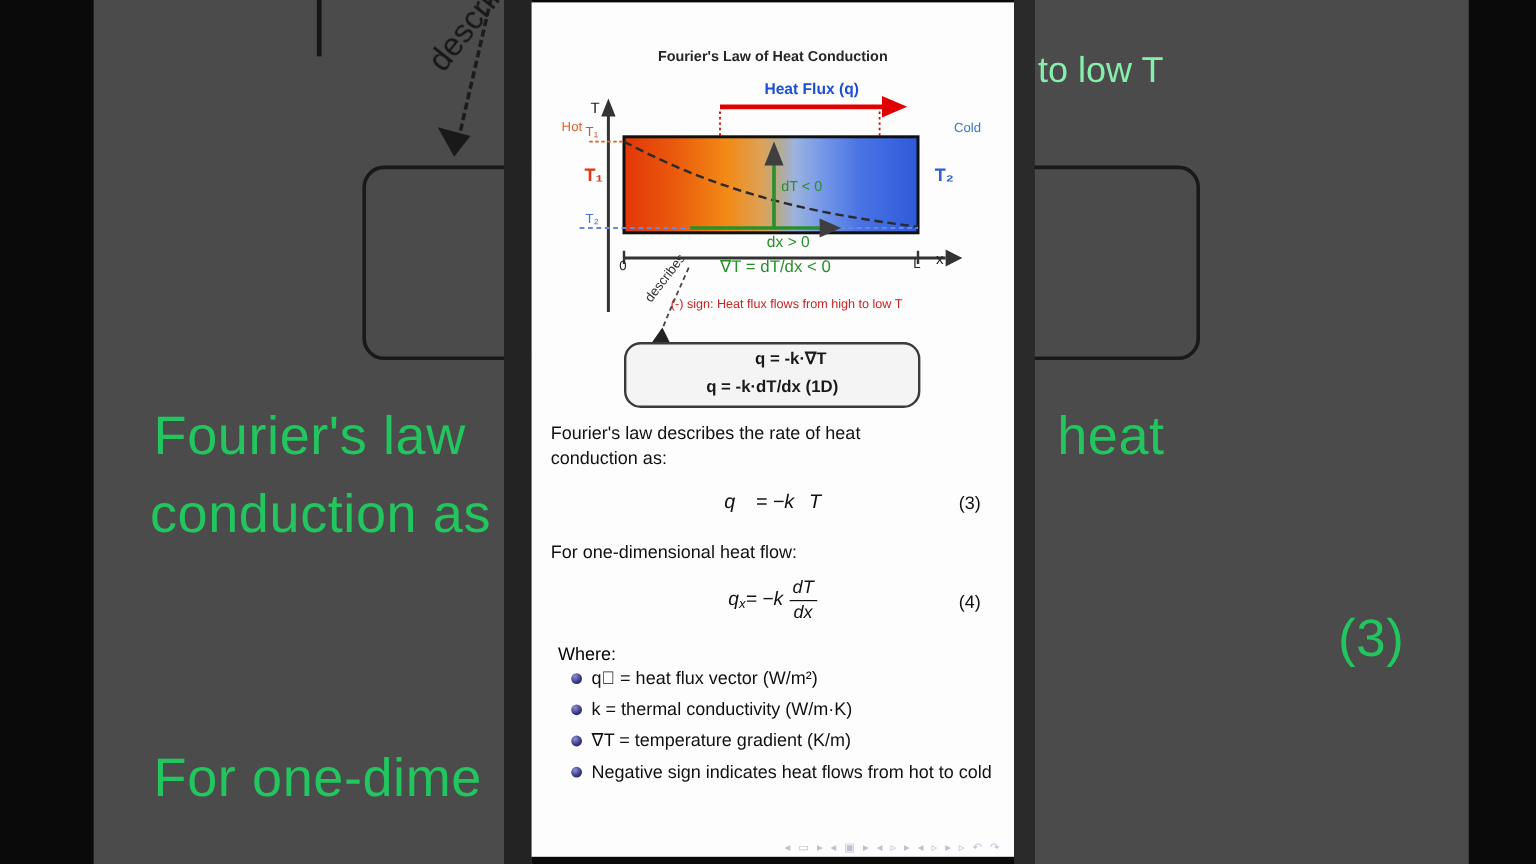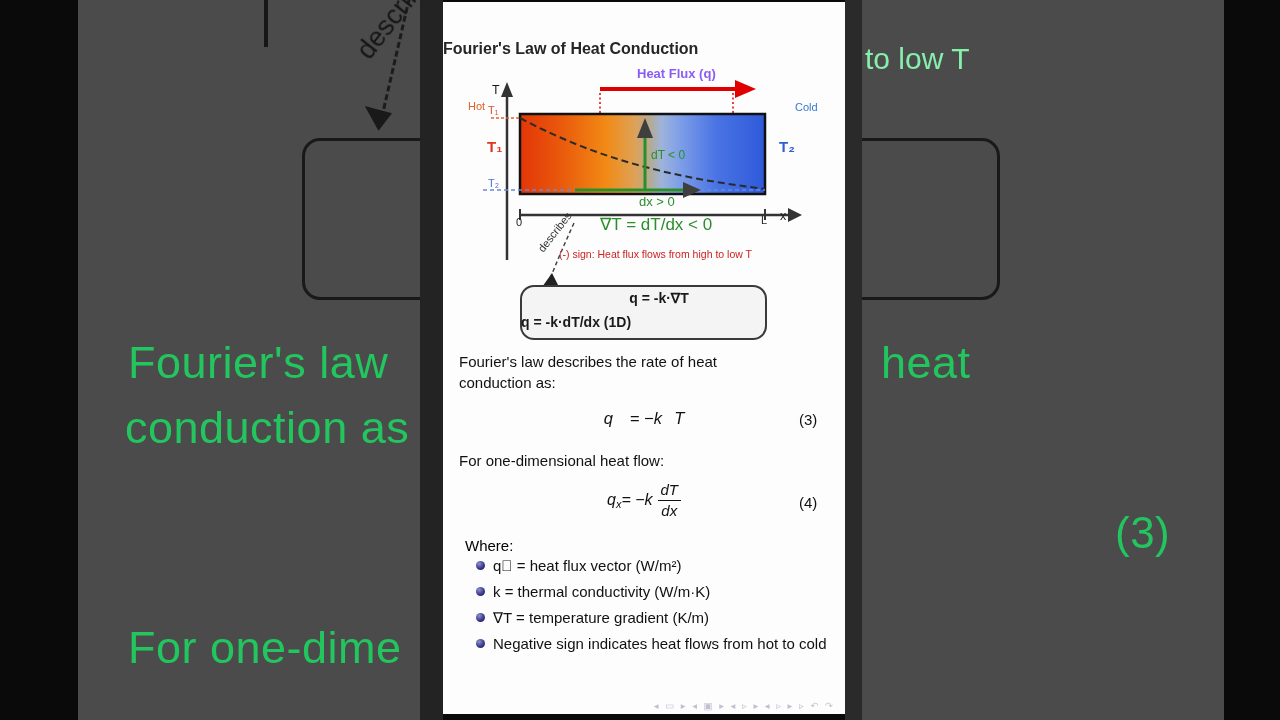--- a/index.html
+++ b/index.html
@@ -20,43 +20,43 @@
   .bg-arrowhead { width:0; height:0; border-right:26px solid #191919;
                   border-top:11px solid transparent; border-bottom:11px solid transparent;
                   transform:rotate(38deg); }
   .bg-red-text { color:#86efac; font-size:30px; filter:blur(0.4px); white-space:nowrap; }
   .edge-strip { top:0; height:720px; z-index:2; }
   #strip-left  { left:420px; width:23px; background:#232323; }
   #strip-right { left:845px; width:17px; background:#2a2a2a; }
 
   
   #panel { left:443px; top:2px; width:402px; height:712px; background:#fdfdfd; z-index:10; }
-  #slide-title { left:0; top:38px; width:402px; 
-                 font-weight:bold; font-size:16px; color:#262626; }
+  #slide-title { left:0; top:38px; width:402px; text-align:center;
+                 font-weight:bold; font-size:12px; color:#262626; }
 
   
   .lbl { white-space:nowrap; }
-  #heat-flux-label { left:194px; top:64px; color:#8b5cf6; font-weight:bold; font-size:13px; }
+  #heat-flux-label { left:194px; top:64px; color:#1d4ed8; font-weight:bold; font-size:13px; }
   #t-axis-label { left:49px; top:81px; color:#1a1a1a; font-size:12.5px; }
   #hot-label { left:25px; top:98px; color:#e0622a; font-size:11px; }
   #t1-tick { left:45px; top:102px; color:#d8502a; font-size:11px; }
   #t1-region { left:44px; top:136px; color:#e0341b; font-weight:bold; font-size:15px; }
   #t2-tick { left:45px; top:175px; color:#4a6fd8; font-size:11px; }
   #cold-label { left:352px; top:99px; color:#3a77d4; font-size:11px; }
   #t2-region { left:336px; top:136px; color:#2f5fd0; font-weight:bold; font-size:15px; }
   #dt-label { left:208px; top:146px; color:#2a8f2a; font-size:12px; }
   #dx-label { left:196px; top:192px; color:#2a8f2a; font-size:13px; }
   #origin-tick { left:73px; top:214px; color:#222; font-size:11px; }
   #length-tick { left:318px; top:212px; color:#222; font-size:11px; }
   #x-axis-label { left:337px; top:207px; color:#222; font-size:12.5px; }
-  #gradient-label { left:157px; top:212px; color:#2a8f2a; font-size:17px; }
+  #gradient-label { left:157px; top:212px; color:#2a8f2a; font-size:14px; }
   #describes-label { left:88px; top:224px; color:#333; font-size:11px; transform:rotate(-52deg); }
   #sign-note { left:116px; top:246px; color:#cc2222; font-size:10.5px; }
   #box-eq1 { left:78px; top:288px; width:276px; text-align:center; font-weight:bold; font-size:14px; color:#1a1a1a; }
-  #box-eq2 { left:78px; top:312px; width:245px; text-align:left; font-weight:bold; font-size:14px; color:#1a1a1a; }
+  #box-eq2 { left:78px; top:312px; width:245px; text-align:center; font-weight:bold; font-size:14px; color:#1a1a1a; }
 
   
   .body-text { color:#111; font-size:15px; line-height:21px; }
   #intro-text { left:16px; top:349px; width:300px; }
   #one-d-text { left:16px; top:448px; width:320px; }
   .eq-row { left:0; top:0; width:402px; text-align:center; color:#111; }
   #eq3-row { top:407px; font-size:16.5px; font-style:italic; }
   #eq3-number { left:356px; top:409px; font-size:15px; color:#111; }
   #eq4-row { top:478px; width:402px; display:flex; justify-content:center; align-items:center; color:#111; }
   #eq4-row .math { font-style:italic; font-size:16px; }

